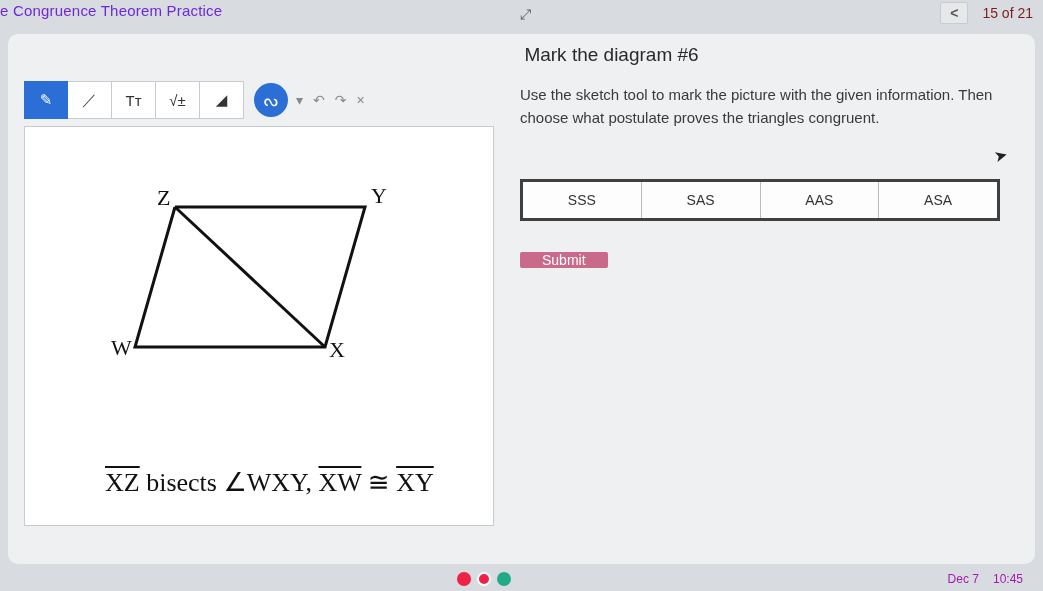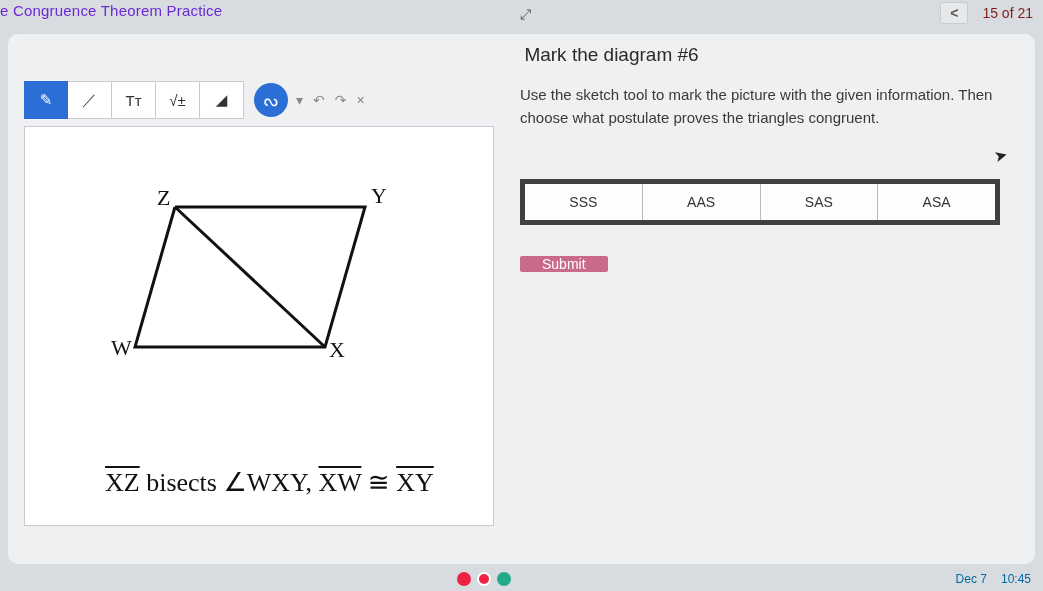--- a/index.html
+++ b/index.html
@@ -108,21 +108,21 @@
   .over { text-decoration: overline; }
   .instructions {
     font-size: 15px;
     color: #3a3a3a;
     line-height: 1.5;
     margin-bottom: 50px;
     margin-top: 4px;
   }
   .options {
     display: flex;
-    border: 5px solid #404040;
+    border: 3px solid #404040;
     width: 480px;
     margin-bottom: 30px;
   }
   .opt {
     flex: 1;
     text-align: center;
     padding: 10px 0;
     font-size: 14px;
     color: #333;
     background: #fdfdfd;
@@ -144,22 +144,22 @@
     right: 28px;
     top: 112px;
     font-size: 16px;
     color:#222;
     transform: rotate(-15deg);
   }
   .taskbar {
     position:absolute; bottom:0; left:0; right:0;
     height: 24px;
     display:flex; justify-content:space-between; align-items:center;
-    padding: 0 12px;
-    font-size:12px; color:#0369a1;
+    padding: 0 20px;
+    font-size:12px; color:#a21caf;
   }
   .taskbar .tcenter { display:flex; gap:6px; }
   .dot { width:14px; height:14px; border-radius:50%; display:inline-block; }
   .taskbar .tright { display:flex; gap:14px; align-items:center; }
 </style>
 </head>
 <body>
 
 <div class="top-bar">
   <div class="top-left">
@@ -203,22 +203,22 @@
         <div class="vlabel" style="left:304px; top:210px;">X</div>
         <div class="given" id="given-text"><span class="over">XZ</span> bisects ∠WXY, <span class="over">XW</span> ≅ <span class="over">XY</span></div>
       </div>
     </div>
 
     <div class="right-col">
       <div class="instructions">Use the sketch tool to mark the picture with the given information. Then choose what postulate proves the triangles congruent.</div>
 
       <div class="options">
         <div class="opt">SSS</div>
+        <div class="opt">SAS</div>
         <div class="opt">AAS</div>
-        <div class="opt">SAS</div>
         <div class="opt">ASA</div>
       </div>
 
       <button class="submit">Submit</button>
     </div>
   </div>
 
   <div class="cursor-icon">➤</div>
 </div>
 

